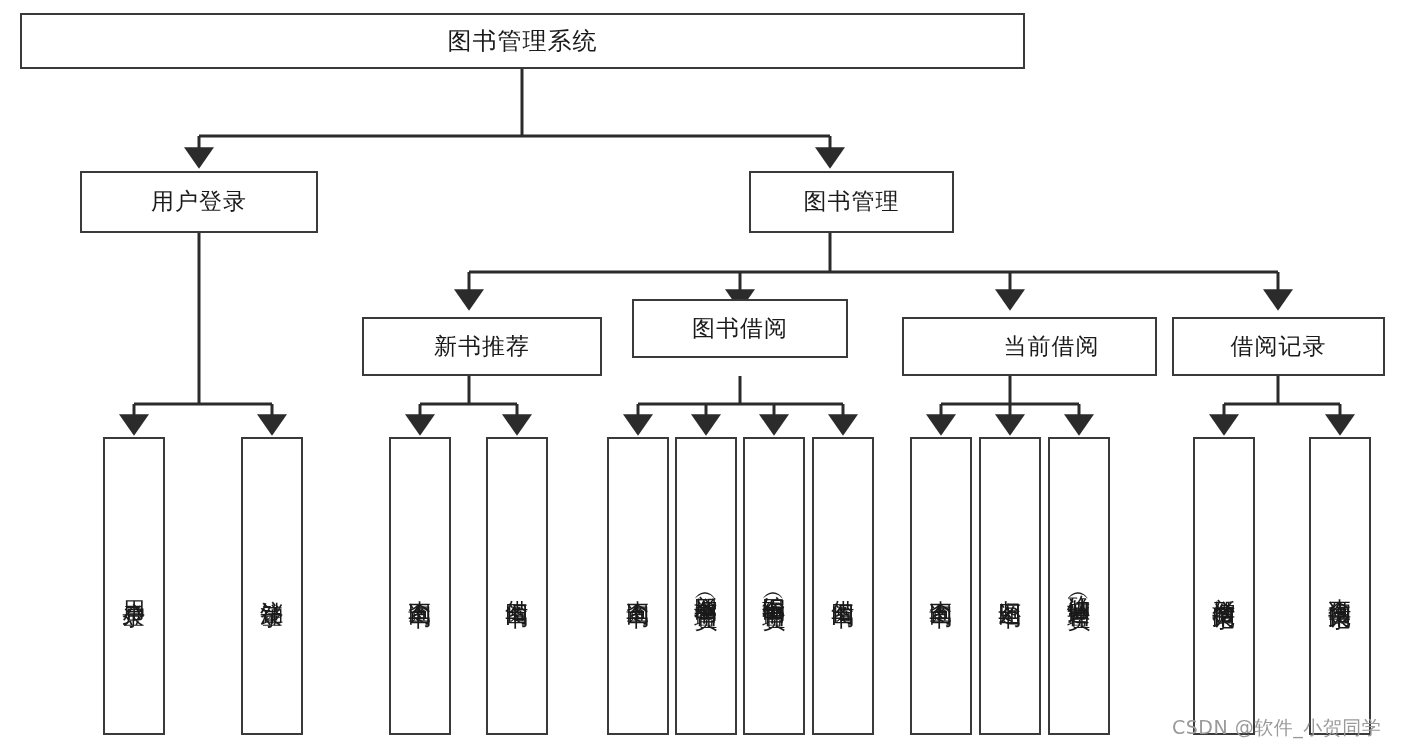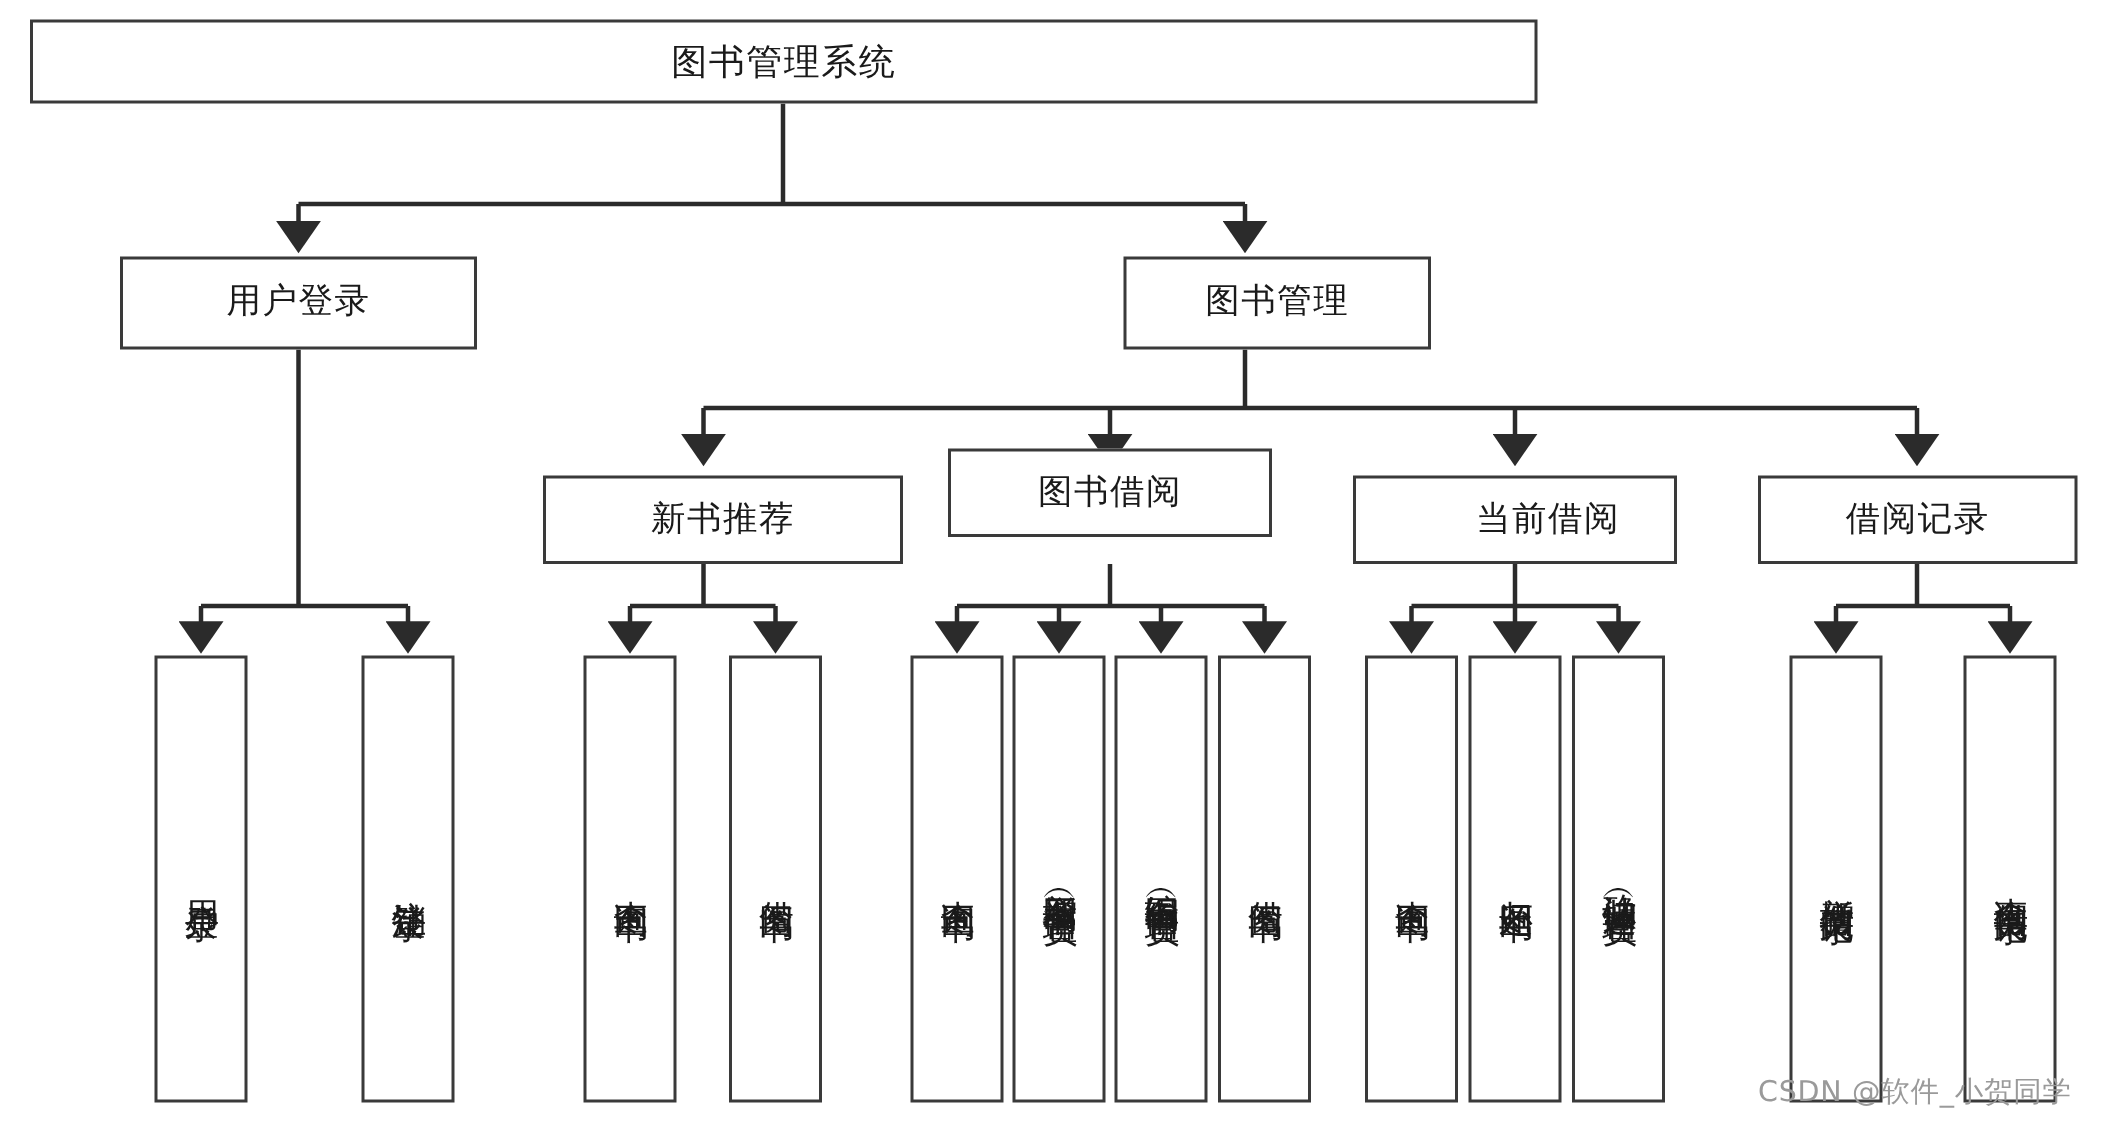--- a/index.html
+++ b/index.html
@@ -136,21 +136,21 @@
   <div class="node horiz" style="left:712px; top:171px; width:205px; height:62px;margin-left:37px;">
     <span class="label">图书管理</span>
   </div>
 
   <div class="node horiz" style="left:362px; top:317px; width:240px; height:59px;">
     <span class="label">新书推荐</span>
   </div>
   <div class="node horiz" style="left:632px; top:299px; width:216px; height:59px;">
     <span class="label">图书借阅</span>
   </div>
-  <div class="node horiz" style="left:902px; top:317px; width:216px; height:59px;padding-left:44px;">
+  <div class="node horiz" style="left:902px; top:317px; width:255px; height:59px;padding-left:44px;">
     <span class="label">当前借阅</span>
   </div>
   <div class="node horiz" style="left:1172px; top:317px; width:213px; height:59px;">
     <span class="label">借阅记录</span>
   </div>
 
   <div class="node vert" style="left:103px; top:437px; width:62px; height:298px;">
     <span class="label">用户登录</span>
   </div>
   <div class="node vert" style="left:241px; top:437px; width:62px; height:298px;">

